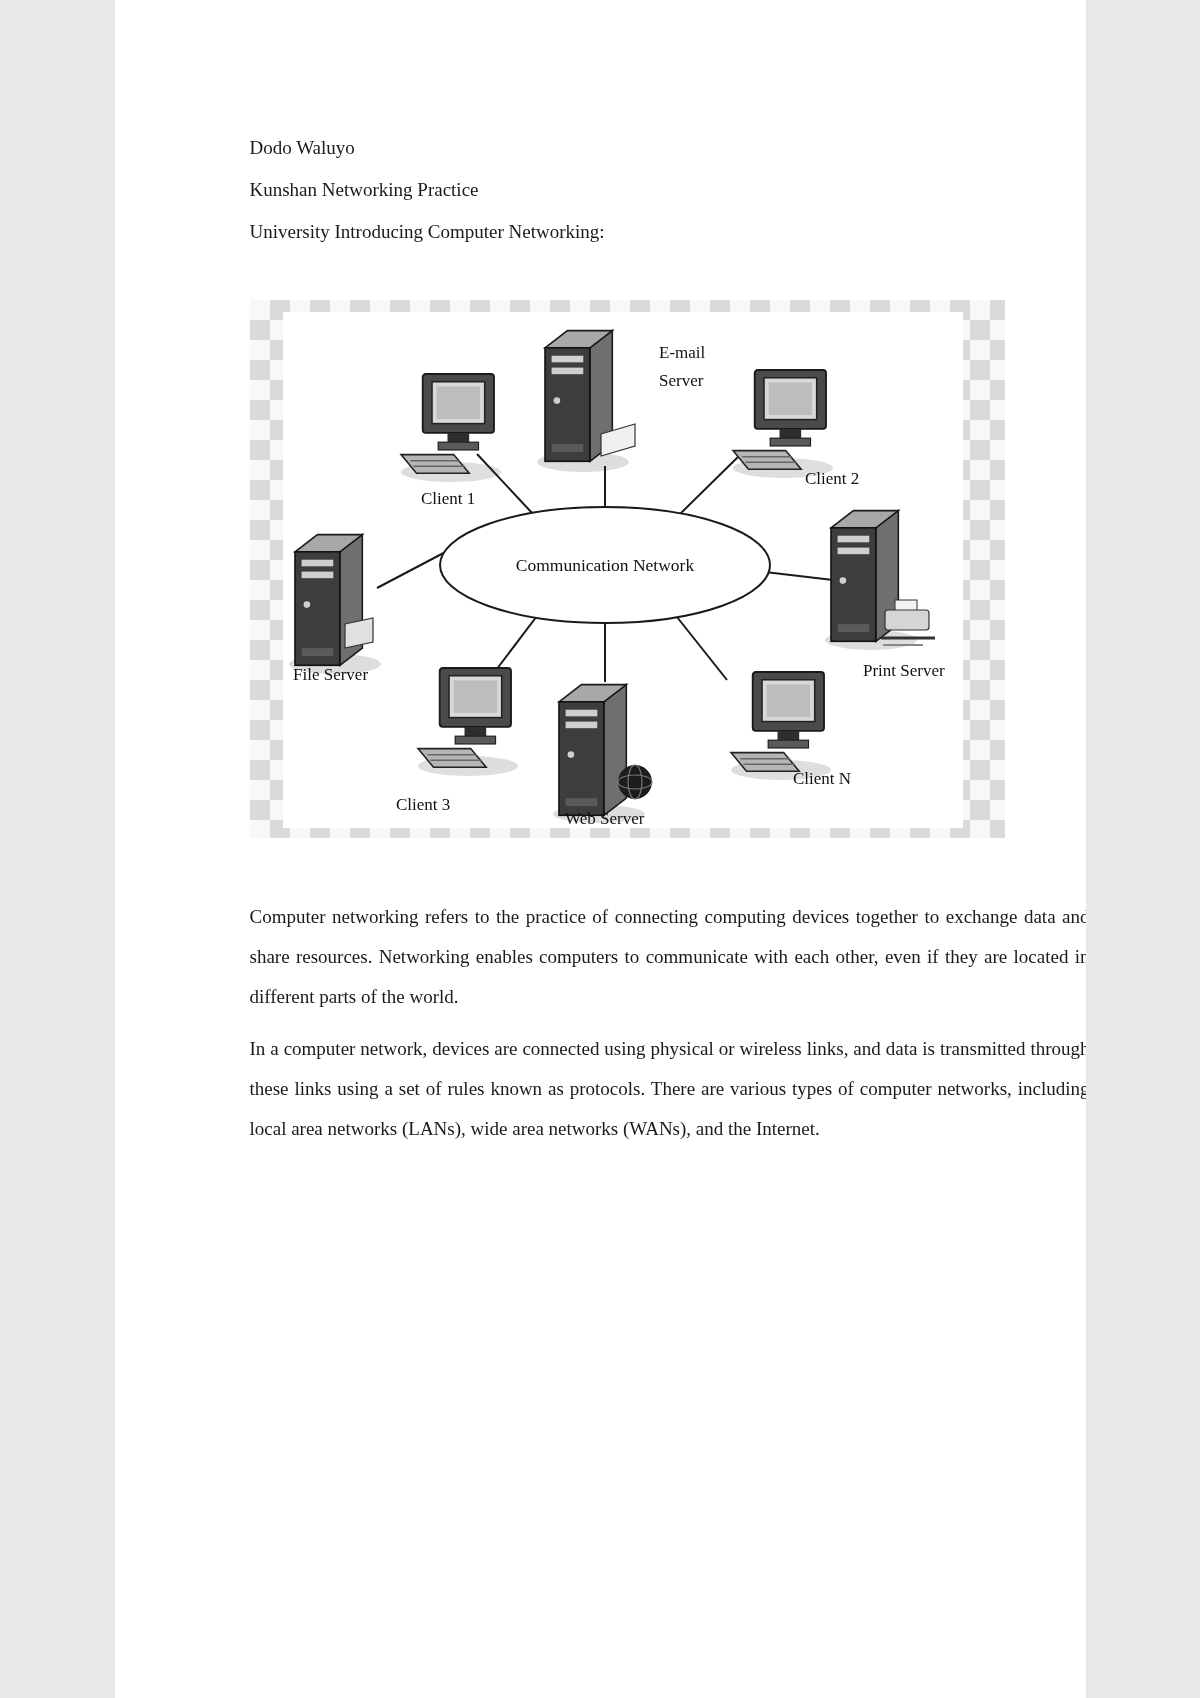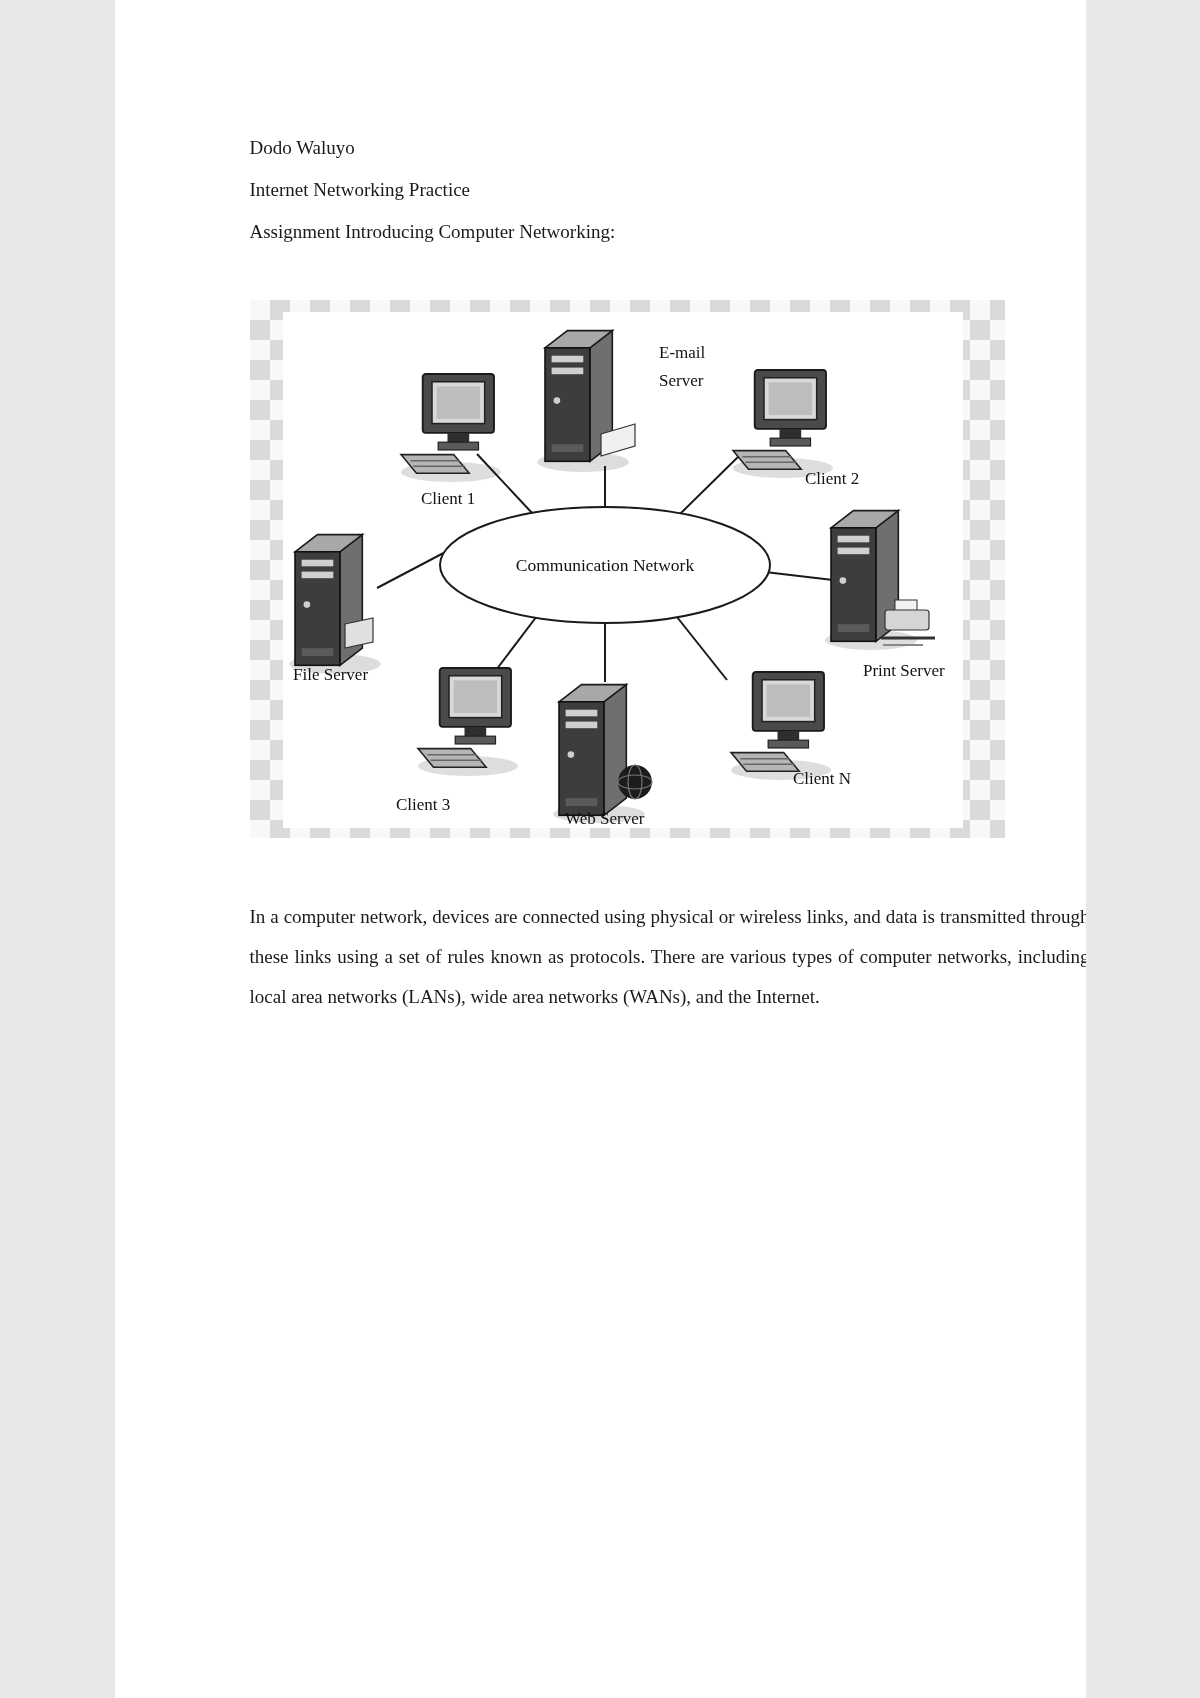--- a/index.html
+++ b/index.html
@@ -63,22 +63,22 @@
   }
   .body-text p + p { margin-top: 12px; }
 </style>
 </head>
 <body>
 
 <div class="page">
 
   <div class="header-block">
     <p>Dodo Waluyo</p>
-    <p>Internet Networking Practice</p>
-    <p>Assignment Introducing Computer Networking:</p>
+    <p>Kunshan Networking Practice</p>
+    <p>University Introducing Computer Networking:</p>
   </div>
 
   <div class="figure">
     <div class="figure-inner">
       <svg class="diagram-svg" viewBox="0 0 680 516">
         <defs>
           <g id="client-icon">
             <rect x="14" y="0" width="46" height="38" rx="2" fill="#4a4a4a" stroke="#1a1a1a" stroke-width="1.2"></rect>
             <rect x="20" y="5" width="34" height="27" fill="#d8d8d8" stroke="#222" stroke-width="1"></rect>
             <rect x="23" y="8" width="28" height="21" fill="#bdbdbd"></rect>
@@ -159,16 +159,17 @@
         <text x="10" y="368">File Server</text>
         <text x="580" y="364">Print Server</text>
         <text x="113" y="498">Client 3</text>
         <text x="282" y="512">Web Server</text>
         <text x="510" y="472">Client N</text>
       </svg>
     </div>
   </div>
 
   <div class="body-text">
+    <p>Computer networking refers to the practice of connecting computing devices together to exchange data and share resources. Networking enables computers to communicate with each other, even if they are located in different parts of the world.</p>
     <p>In a computer network, devices are connected using physical or wireless links, and data is transmitted through these links using a set of rules known as protocols. There are various types of computer networks, including local area networks (LANs), wide area networks (WANs), and the Internet.</p>
   </div>
 
 </div>
 
 </body></html>

